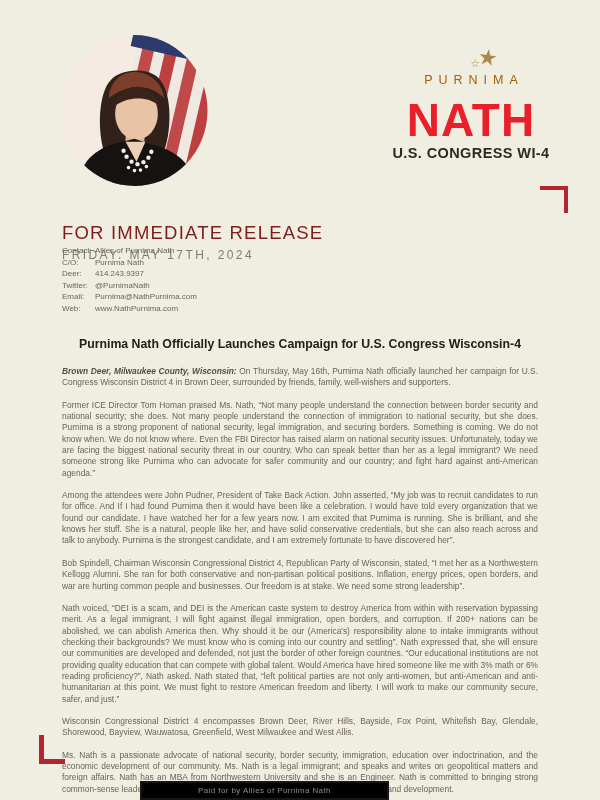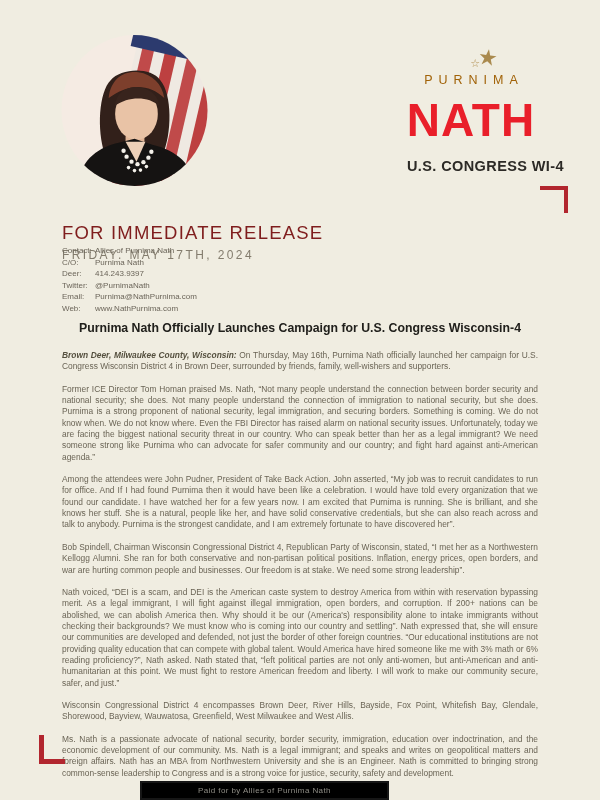--- a/index.html
+++ b/index.html
@@ -12,38 +12,38 @@
   }
   
   .photo{position:absolute;left:61px;top:34px;width:147px;height:153px;}
   
   .logo{position:absolute;left:378px;top:46px;width:186px;text-align:center;}
   .logo .stars{height:24px;line-height:24px;padding-left:26px;}
   .logo .star-big{font-size:22px;color:#aa8a4e;display:inline-block;transform:rotate(8deg);}
   .logo .star-small{font-size:11px;color:#b69559;display:inline-block;vertical-align:-2px;margin-right:-2px;}
   .logo .first-name{font-size:12.5px;letter-spacing:6px;text-indent:6px;color:#a16207;font-weight:500;margin-top:3px;}
   .logo .last-name{font-size:46px;font-weight:800;letter-spacing:1px;color:#e91f2a;line-height:44px;margin-top:11px;}
-  .logo .office{font-size:14.5px;font-weight:600;letter-spacing:0.4px;color:#2c2a26;margin-top:16px;text-align:right;}
+  .logo .office{font-size:14.5px;font-weight:600;letter-spacing:0.4px;color:#2c2a26;margin-top:3px;}
   
   .bracket-tr{position:absolute;left:540px;top:186px;width:24px;height:23px;
     border-top:4px solid #b2262e;border-right:4px solid #b2262e;}
   .bracket-bl{position:absolute;left:39px;top:735px;width:21px;height:24px;
     border-left:5px solid #b2262e;border-bottom:5px solid #b2262e;}
   
   .release{position:absolute;left:62px;top:197px;}
   .release-heading{font-size:18.5px;font-weight:400;letter-spacing:1.2px;color:#7f1d1d;margin-top:25px;}
   .release-date{font-size:12px;letter-spacing:2.4px;color:#837c6d;margin-top:4px;}
   
   .contact{position:absolute;left:62px;top:245px;font-size:8px;color:#6b6559;}
   .contact .row{display:flex;line-height:11.6px;}
   .contact .lbl{width:33px;}
   .contact .val{}
   
   .content{position:absolute;left:62px;top:321px;width:476px;}
-  .article-title{font-size:12.3px;font-weight:700;color:#21201c;text-align:center;margin:0 0 15px 0;}
+  .article-title{font-size:12.3px;font-weight:700;color:#21201c;text-align:center;margin:16px 0 15px 0;}
   .content p{font-size:8.4px;line-height:11.35px;color:#6a6455;text-align:justify;margin:0 0 11px 0;}
   .content p .lead{font-weight:700;font-style:italic;color:#55503f;}
   
   .footer{
     position:absolute;left:140px;top:781px;width:245px;height:15px;
     background:#000000;border:2px solid #161616;
     font-size:8px;letter-spacing:0.4px;color:#8f8d85;
     text-align:center;line-height:15px;
   }
 </style>

